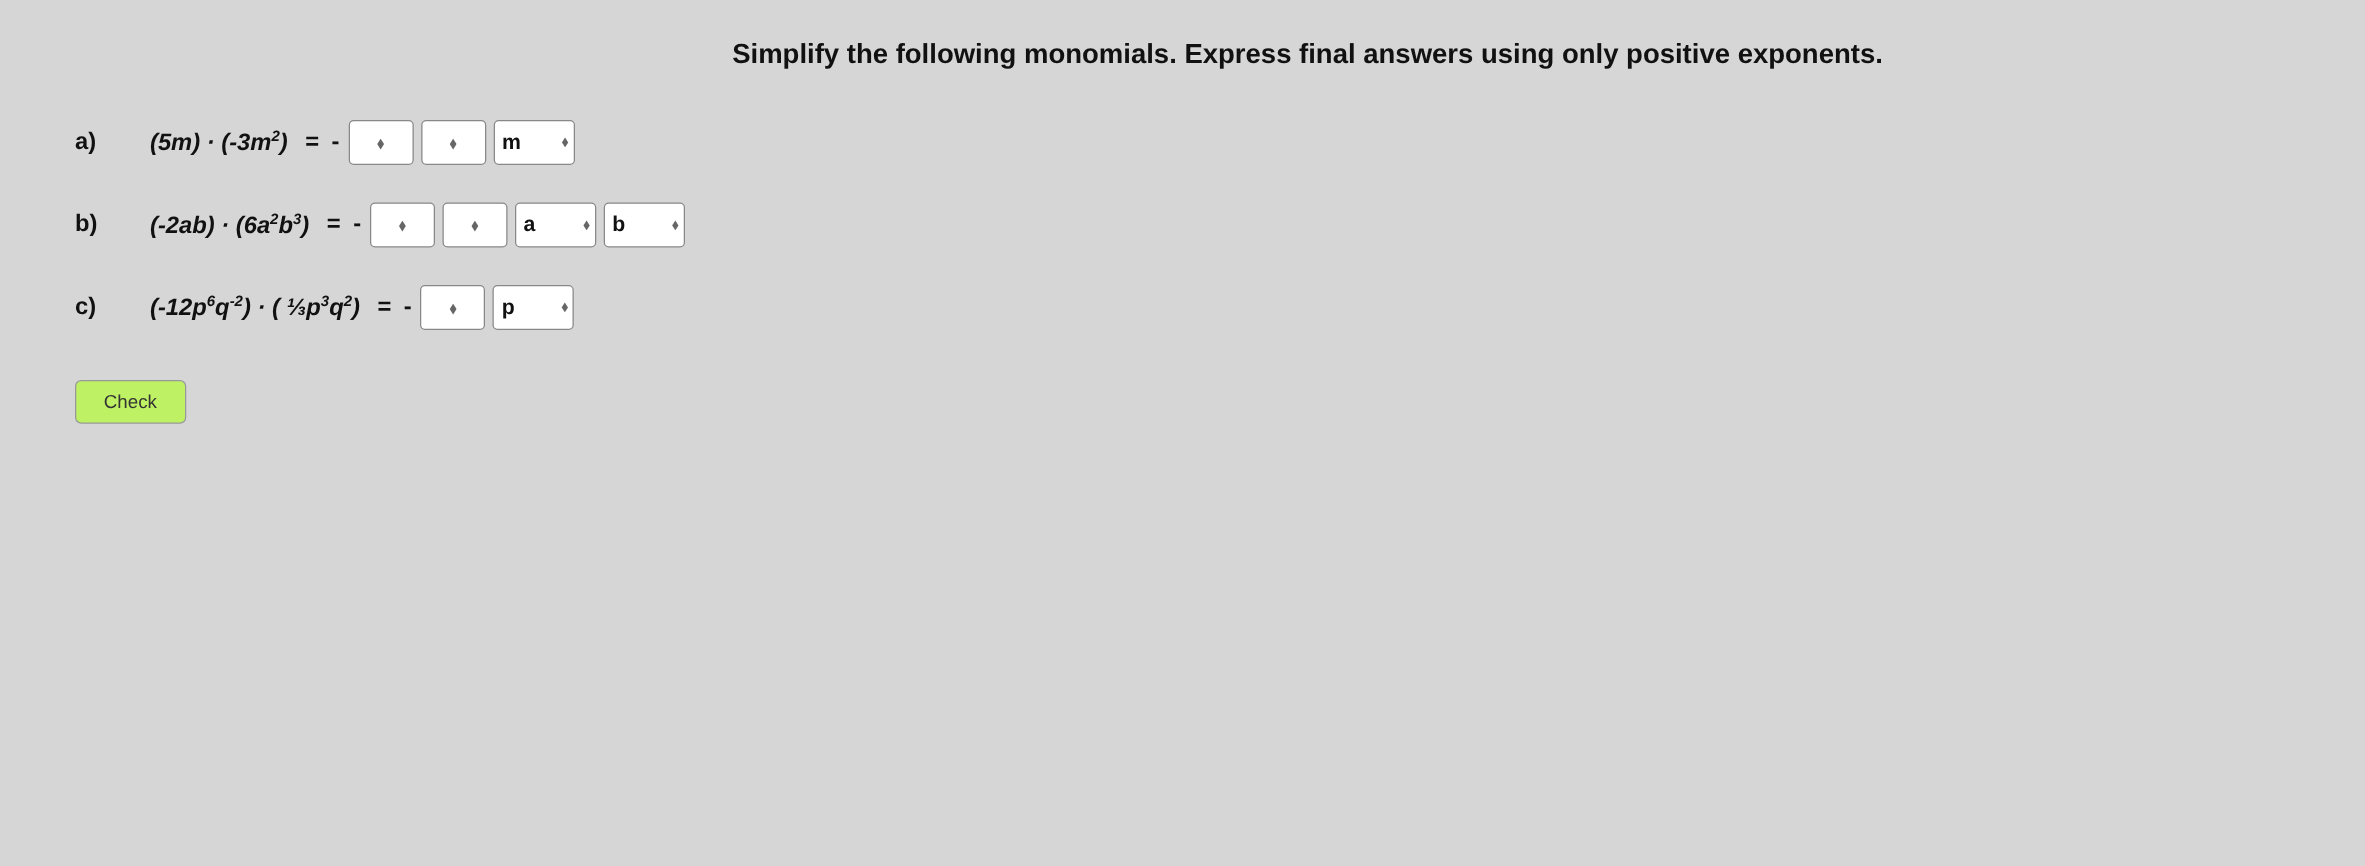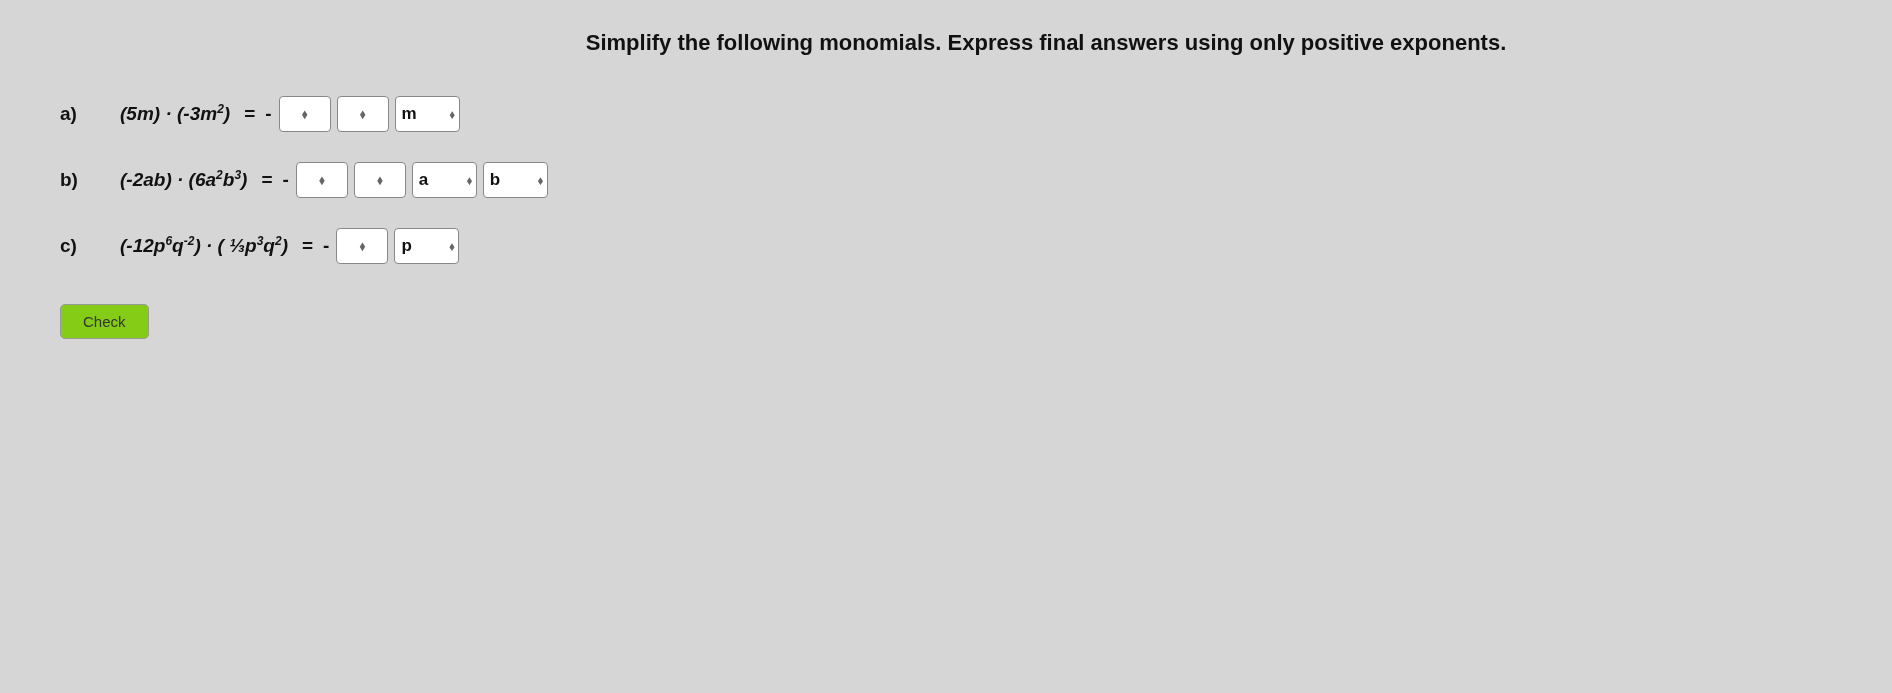--- a/index.html
+++ b/index.html
@@ -108,21 +108,21 @@
     .dropdown-box-var .arrow-icon {
       margin-left: auto;
       margin-right: 4px;
       font-size: 11px;
       color: #666;
     }
 
     .check-button {
       display: inline-block;
       padding: 8px 22px;
-      background-color: #84cc16;
+      background-color: #bef264;
       border: 1.5px solid #999;
       border-radius: 5px;
       font-size: 15px;
       color: #333;
       cursor: pointer;
       margin-top: 10px;
     }
 
     .neg-sign {
       margin: 0 4px;

